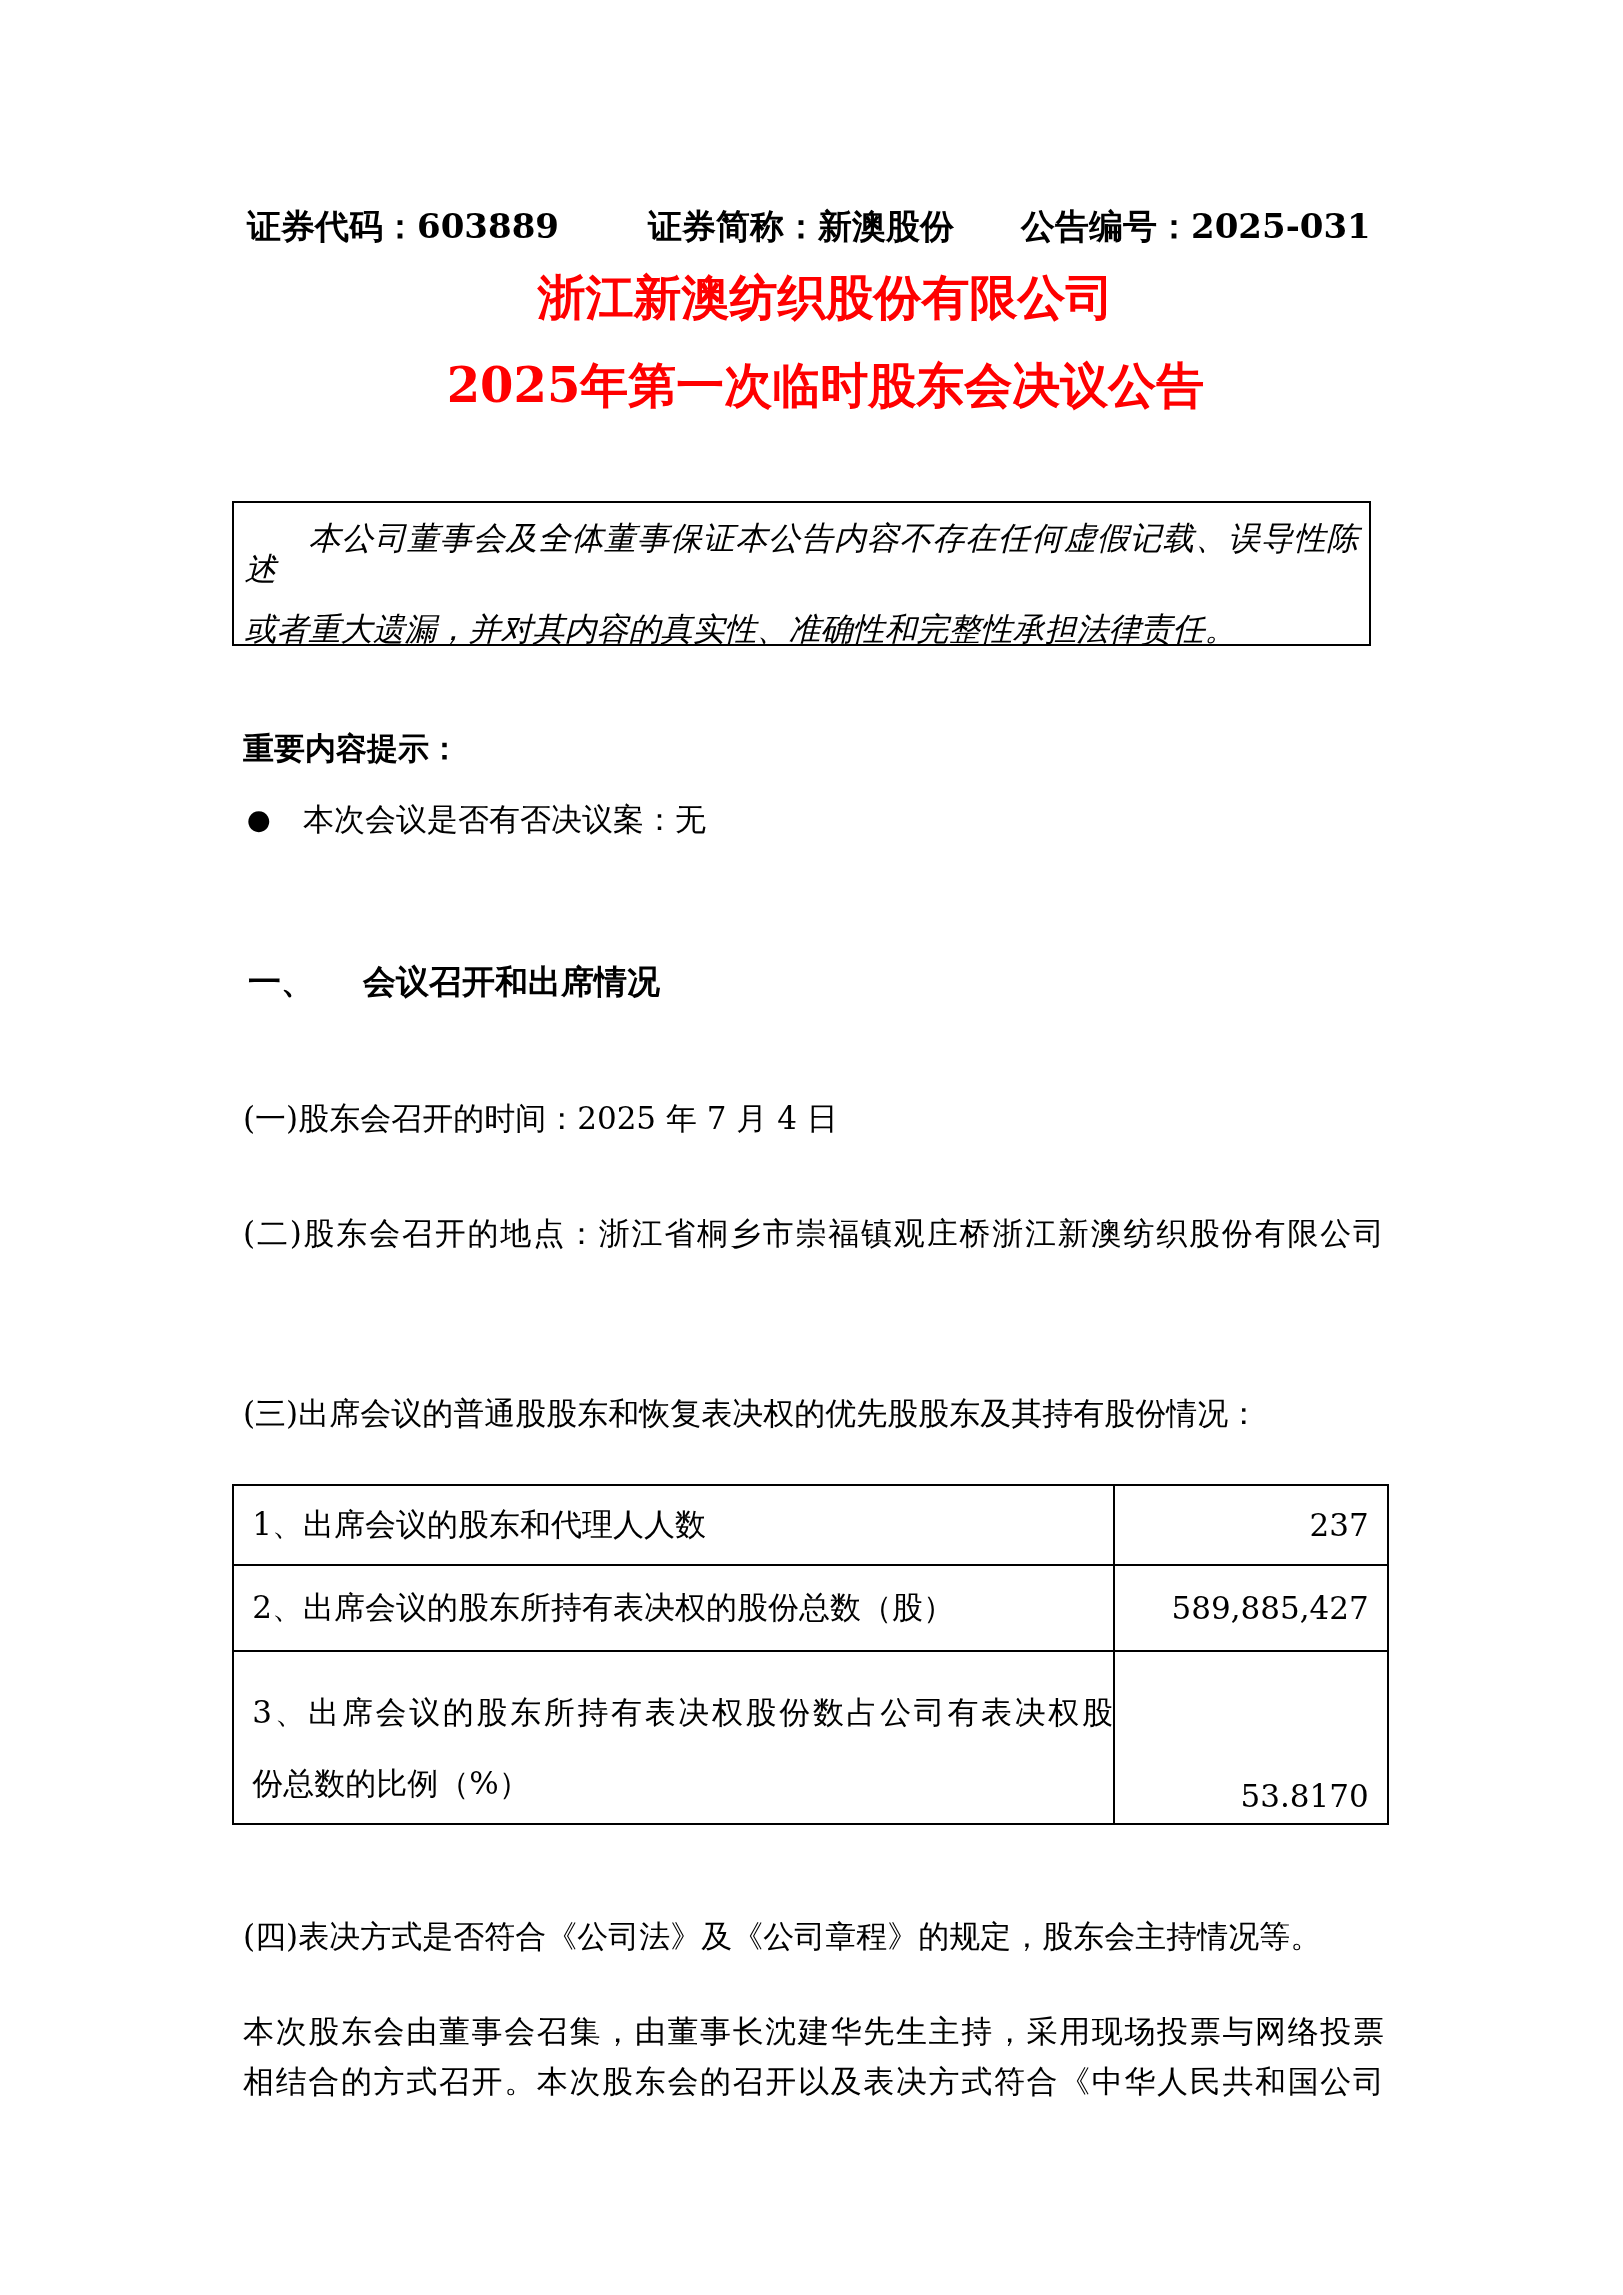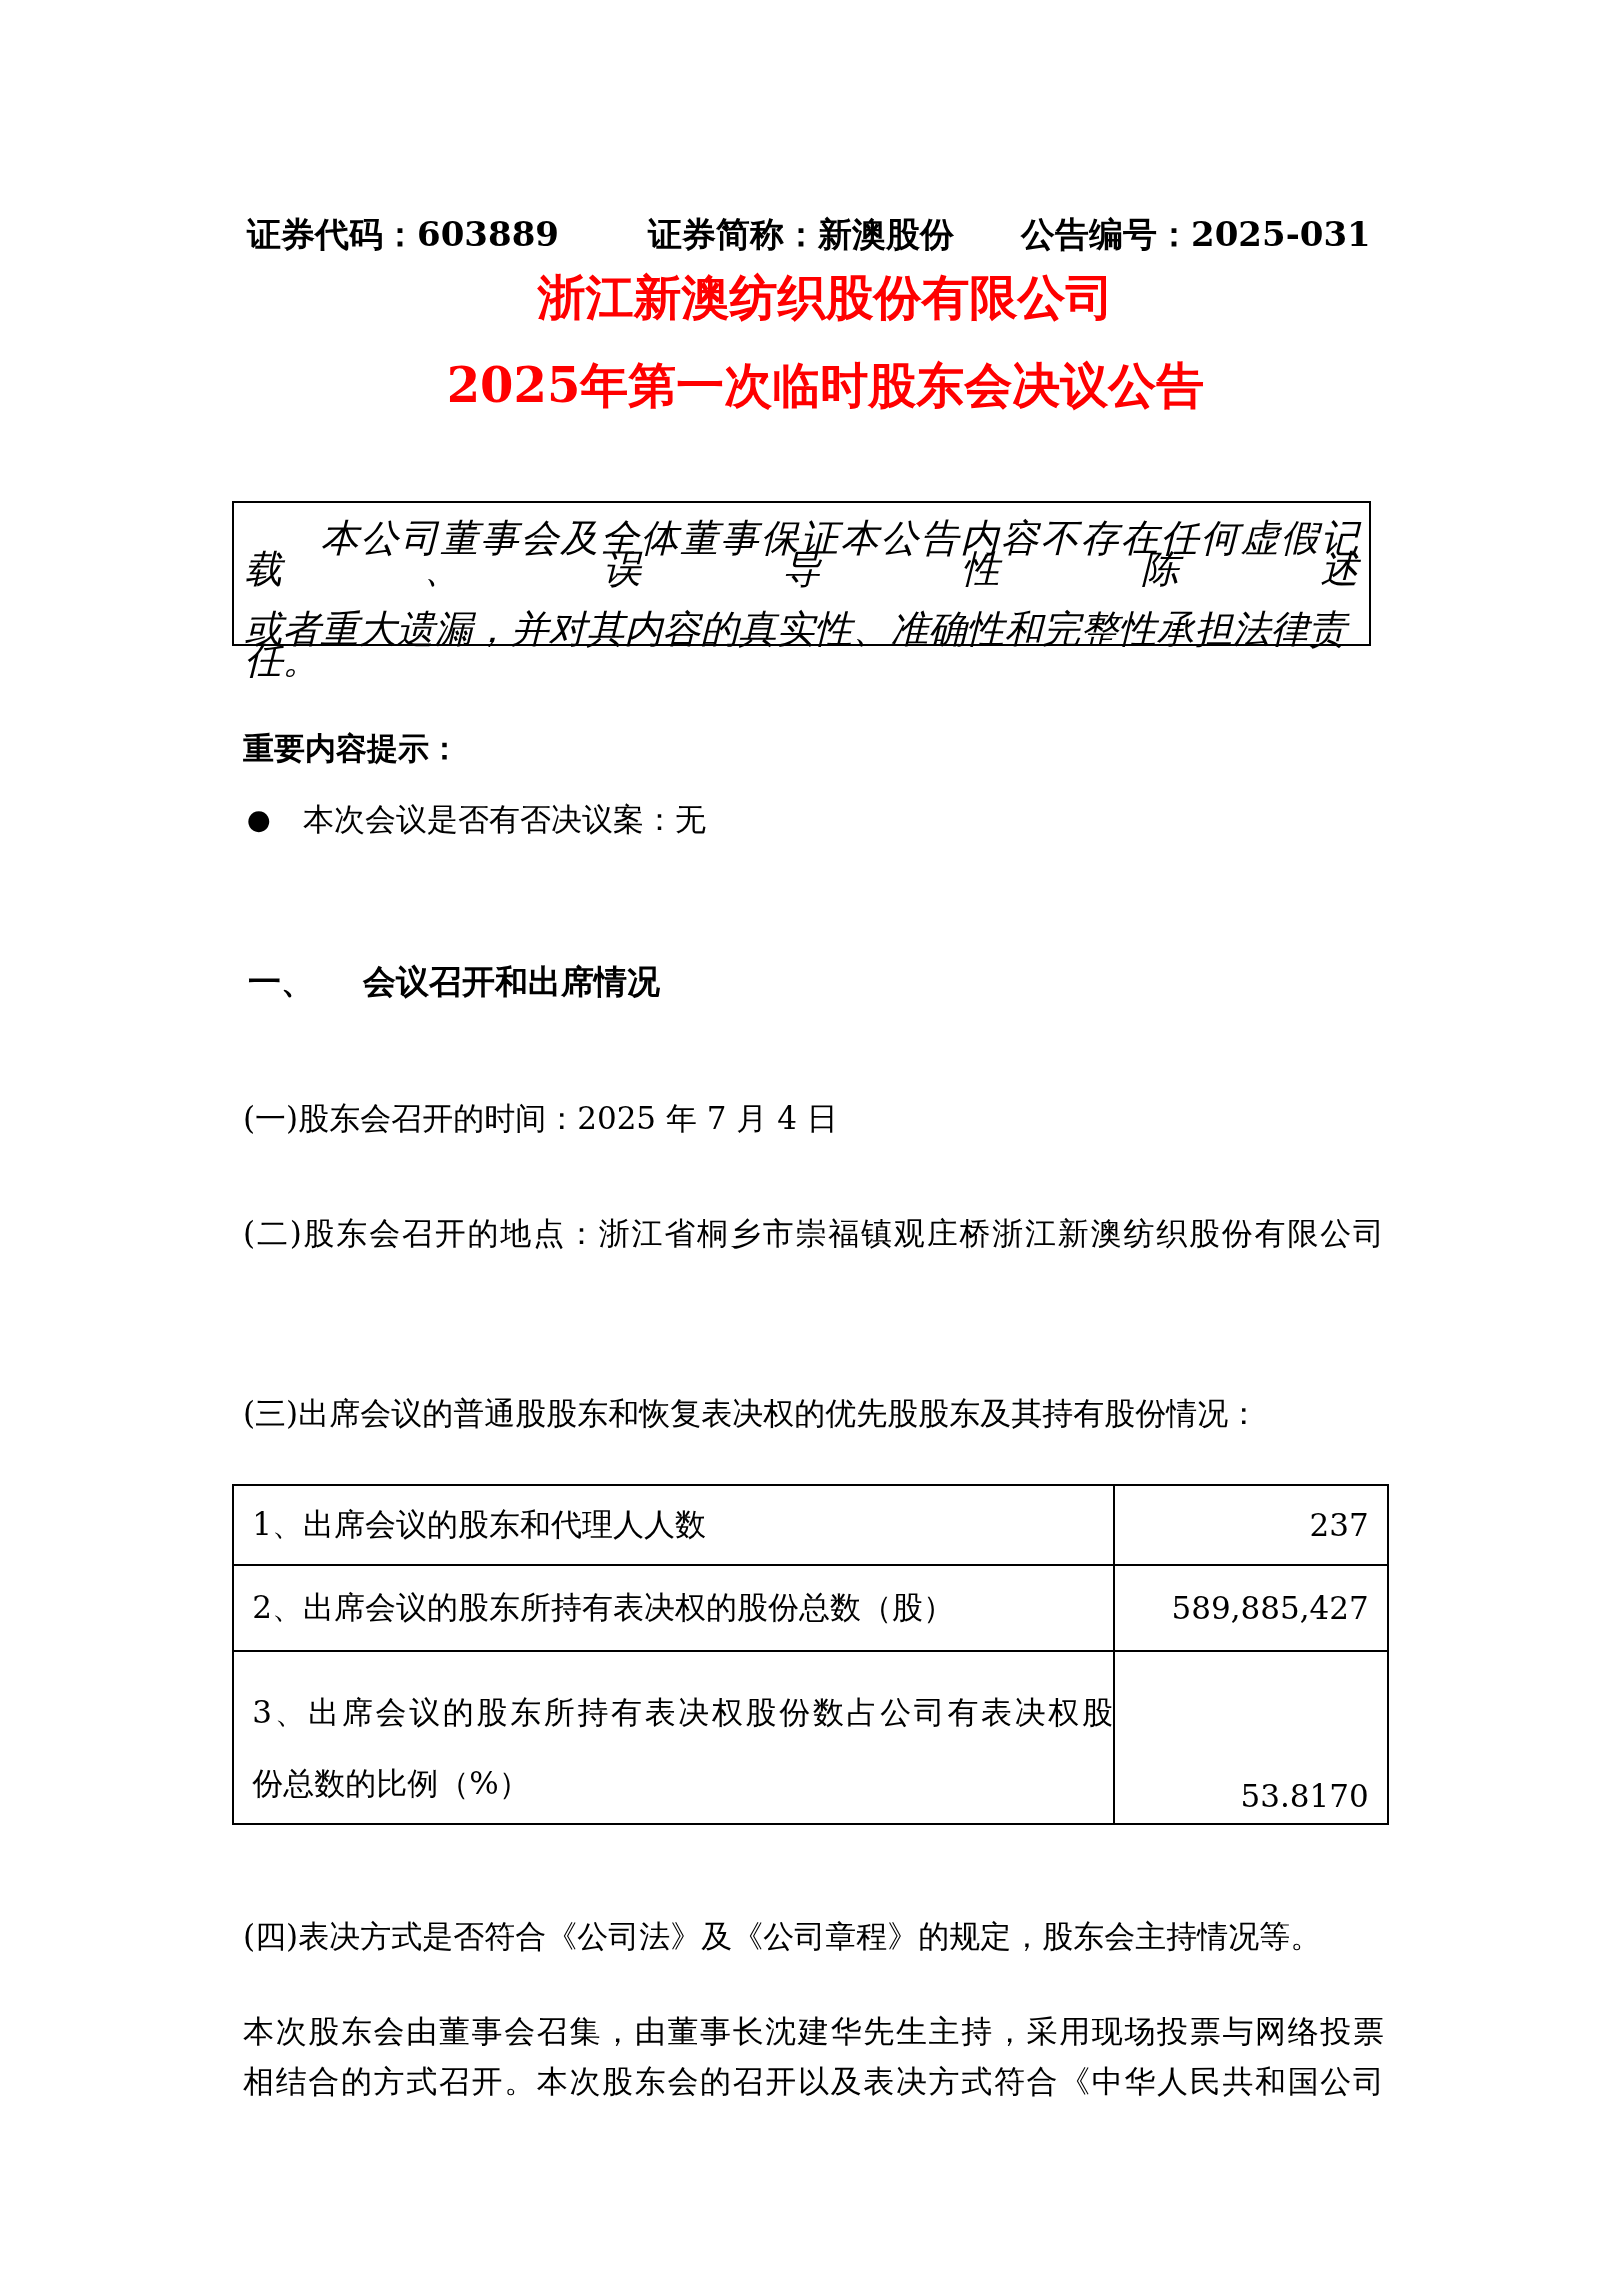--- a/index.html
+++ b/index.html
@@ -11,41 +11,41 @@
     margin: 0 auto;
     background: #ffffff;
     color: #000000;
     font-family: "DejaVu Serif", "Liberation Serif", serif;
     font-size: 31px;
     overflow: hidden;
   }
   .abs { position: absolute; }
   .bold { font-weight: bold; }
   
-  .hdr-item { top: 212px; font-size: 34px; font-weight: bold; white-space: nowrap; }
+  .hdr-item { top: 204px; font-size: 34px; font-weight: bold; white-space: nowrap; }
   
   .doc-title {
     left: 0; right: 0;
     text-align: center;
     font-size: 48px;
     font-weight: bold;
     color: #ff0000;
     white-space: nowrap;
     margin-left: 28px;
   }
   
   .disclaimer-box {
     top: 501px; left: 232px;
     width: 1139px; height: 145px;
     border: 2.6px solid #000000;
     padding: 19.6px 10.5px 0 10.5px;
   }
   .disclaimer-box p {
     font-style: italic;
-    font-size: 38px;
+    font-size: 32px;
     line-height: 31px;
     margin-bottom: 29.4px;
   }
   .indent2 { text-indent: 2em; }
   .jl { text-align: justify; text-align-last: justify; }
   .body-line { left: 243px; width: 1141px; font-size: 31px; line-height: 37px; white-space: nowrap; }
   .wrapblock { left: 243px; width: 1141px; font-size: 31px; }
   .wrapblock .ln { line-height: 65px; white-space: nowrap; }
   .wrapblock .ln.jl { white-space: normal; }
   .cont-indent { padding-left: 70px; }

